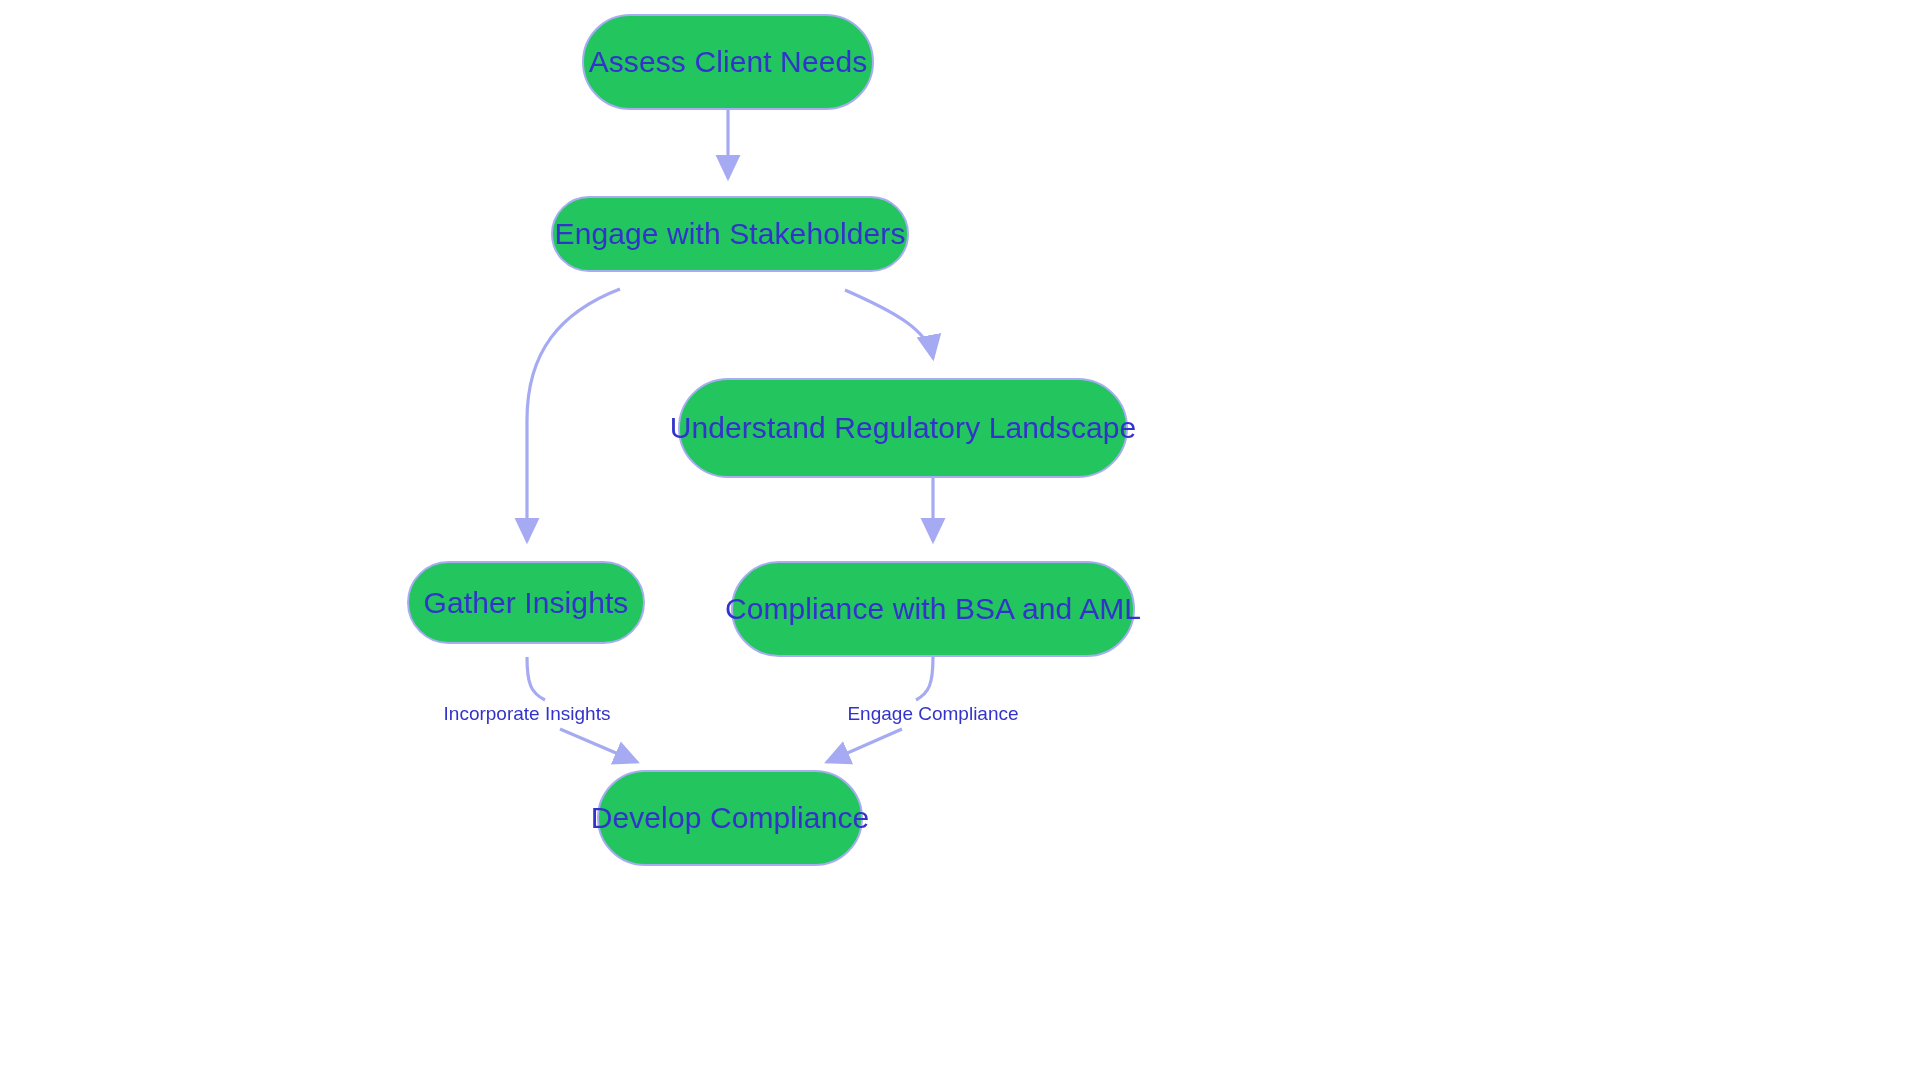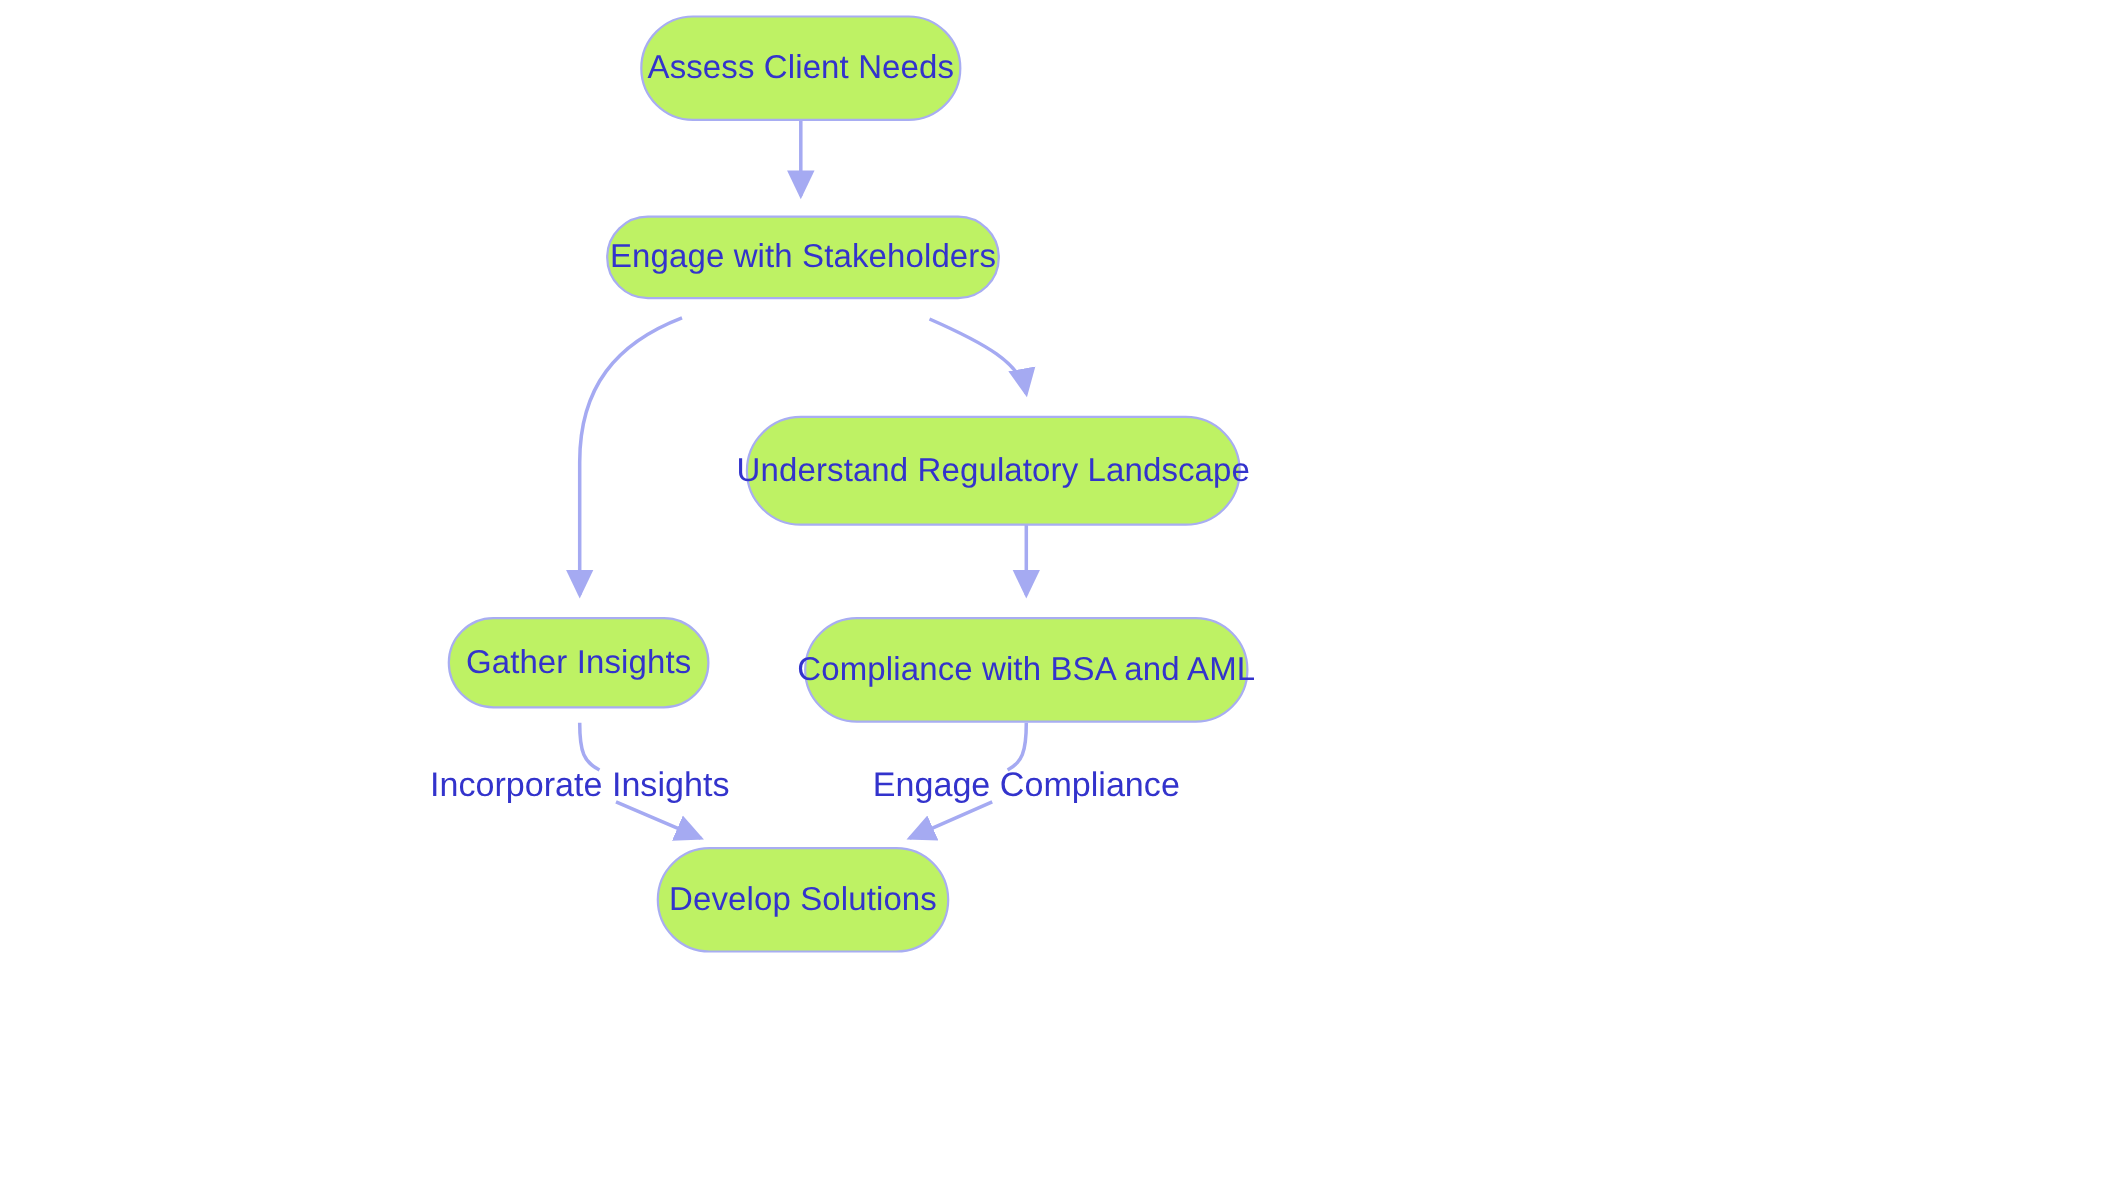--- a/index.html
+++ b/index.html
@@ -25,35 +25,35 @@
     width: 1920px;
     height: 1083px;
     pointer-events: none;
   }
   .node {
     position: absolute;
     box-sizing: border-box;
     display: flex;
     align-items: center;
     justify-content: center;
-    background: #bef264;
+    background: #22c55e;
     border: 2px solid #a8adf2;
     border-radius: 999px;
     color: #3333cc;
     font-size: 30px;
     font-weight: 400;
     letter-spacing: 0.1px;
     white-space: nowrap;
     line-height: 1;
     padding: 0 26px;
   }
   .edge-label {
     position: absolute;
     color: #3333cc;
-    font-size: 31px;
+    font-size: 19px;
     line-height: 1;
     white-space: nowrap;
     background: transparent;
     transform: translate(-50%, -50%);
   }
 </style>
 </head>
 <body>
 
 <div id="canvas">
@@ -97,21 +97,21 @@
 
   <div class="node" style="left:407px; top:561px; width:238px; height:83px;">
     <span>Gather Insights</span>
   </div>
 
   <div class="node" style="left:731px; top:561px; width:404px; height:96px;align-items:center;">
     <span>Compliance with BSA and AML</span>
   </div>
 
   <div class="node" style="left:597px; top:770px; width:266px; height:96px;">
-    <span>Develop Solutions</span>
+    <span>Develop Compliance</span>
   </div>
 
   <div class="edge-label" style="left:527px; top:713px;">
     <span>Incorporate Insights</span>
   </div>
 
   <div class="edge-label" style="left:933px; top:713px;">
     <span>Engage Compliance</span>
   </div>
 

